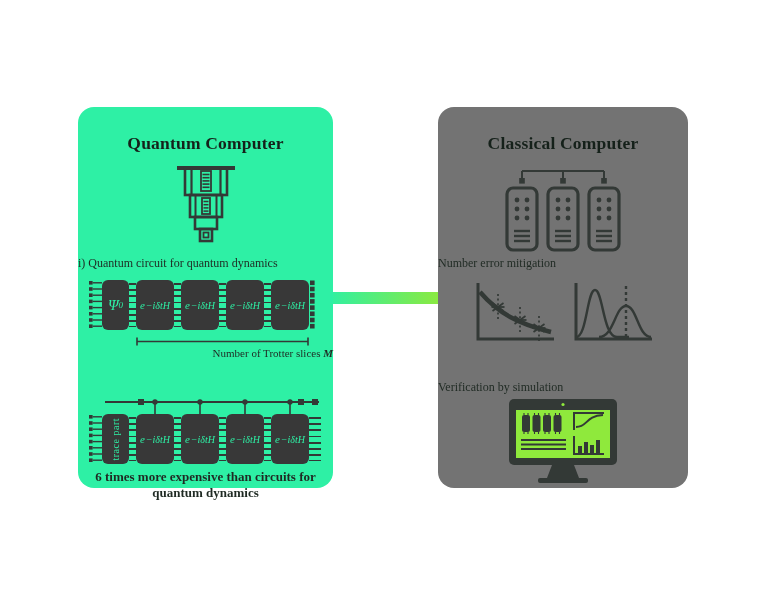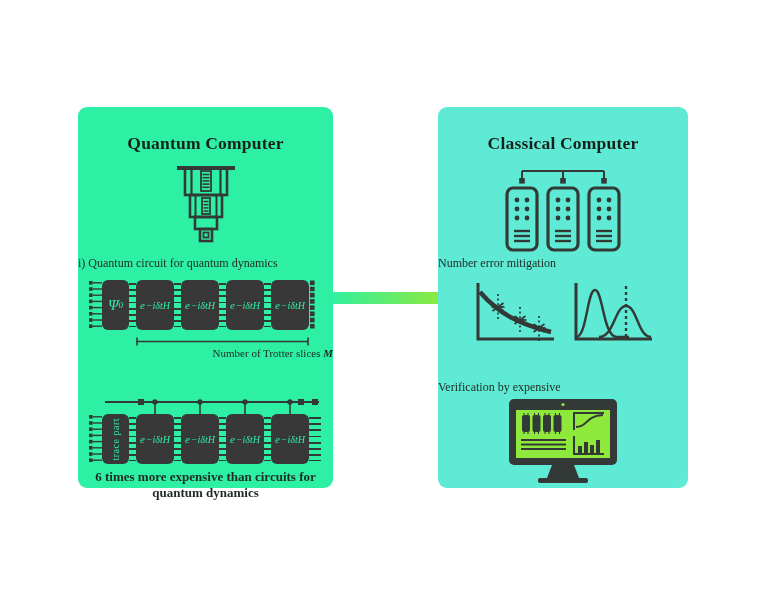--- a/index.html
+++ b/index.html
@@ -1,22 +1,22 @@
 <!DOCTYPE html>
 <html><head>
 <meta charset="utf-8">
 <style>
   html,body{margin:0;padding:0;background:#fff;}
   .stage{position:relative;width:768px;height:595px;background:#ffffff;overflow:hidden;
          font-family:"Liberation Serif","DejaVu Serif",serif;color:#1c261f;}
   .connector{position:absolute;left:326px;top:292px;width:118px;height:12px;z-index:0;
              background:linear-gradient(90deg,#2ef0a5,#8fe93c);}
-  .panel{position:absolute;top:107px;height:381px;border-radius:9px;z-index:1;}
+  .panel{position:absolute;top:107px;height:381px;border-radius:16px;z-index:1;}
   .panel.left{left:78px;width:255px;background:#2ef0a5;}
-  .panel.right{left:438px;width:250px;background:#5eead4;}
+  .panel.right{left:438px;width:250px;background:#737373;}
   .panel h2{position:absolute;top:26px;left:0;width:100%;margin:0;text-align:center;
             font-size:17.5px;font-weight:bold;color:#15211a;letter-spacing:.2px;}
   .ptext{position:absolute;left:0;width:100%;font-size:12px;color:#1f2a23;}
   .icon-center{position:absolute;left:50%;transform:translateX(-50%);}
   svg .st{stroke:#333936;fill:none;}
   svg .fl{fill:#333936;stroke:none;}
   
   .circuit{position:absolute;left:11px;display:flex;align-items:center;height:50px;}
   .gate{height:50px;background:#383838;border-radius:6px;display:flex;align-items:center;
         justify-content:center;color:#2ef0a5;font-style:italic;flex:0 0 auto;}
@@ -279,21 +279,21 @@
         </g>
       </svg>
       <svg width="86" height="68" viewBox="0 0 86 68">
         <path class="st" d="M7,4 V60 H83" stroke-width="3"></path>
         <path class="st" d="M7,58 C18,58 18,11 26,11 C34,11 34,58 48,58 H60" stroke-width="2.4"></path>
         <path class="st" d="M30,58 C45,58 46,27 57,27 C68,27 69,58 82,58" stroke-width="2.4"></path>
         <line x1="57" y1="7" x2="57" y2="59" stroke="#333936" stroke-width="2.4" stroke-dasharray="3,3"></line>
       </svg>
     </div>
 
-    <div class="ptext" style="top:273px">Verification by expensive</div>
+    <div class="ptext" style="top:273px">Verification by simulation</div>
 
     <svg class="icon-center" style="top:291px" width="110" height="86" viewBox="0 0 110 86">
       <rect x="1" y="1" width="108" height="66" rx="5" fill="#333936"></rect>
       <circle cx="55" cy="6.5" r="1.6" fill="#8fe93c"></circle>
       <rect x="8" y="12" width="94" height="48" fill="#8fe93c"></rect>
       <g fill="#333936">
         <rect x="14" y="17" width="8" height="17" rx="2"></rect>
         <rect x="24.5" y="17" width="8" height="17" rx="2"></rect>
         <rect x="35" y="17" width="8" height="17" rx="2"></rect>
         <rect x="45.5" y="17" width="8" height="17" rx="2"></rect>

